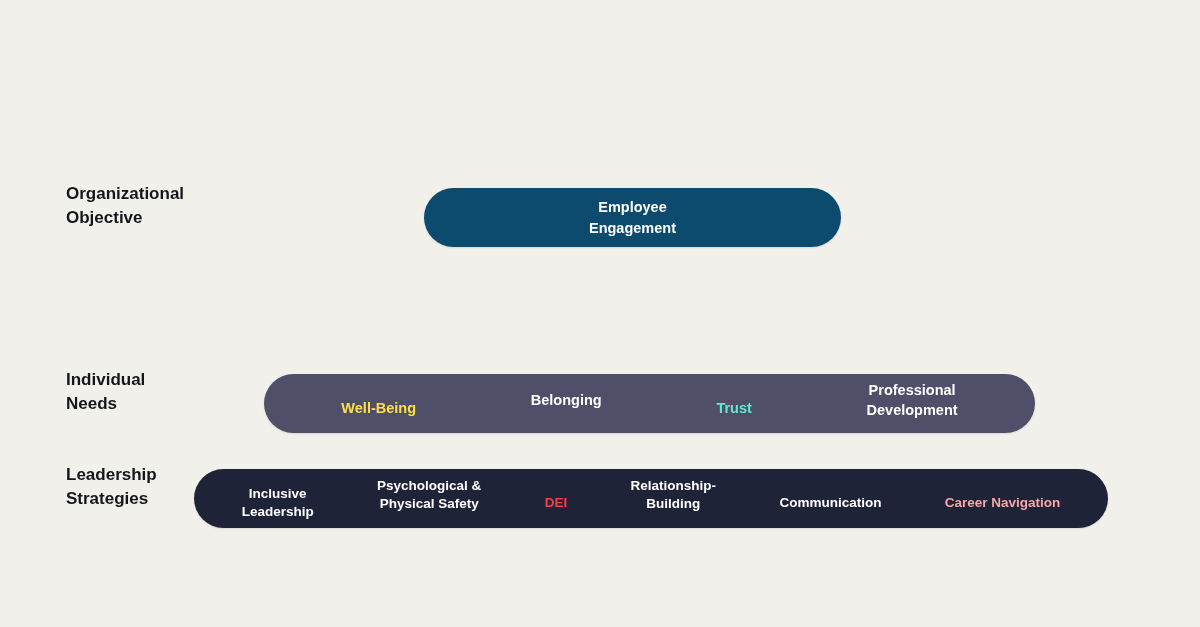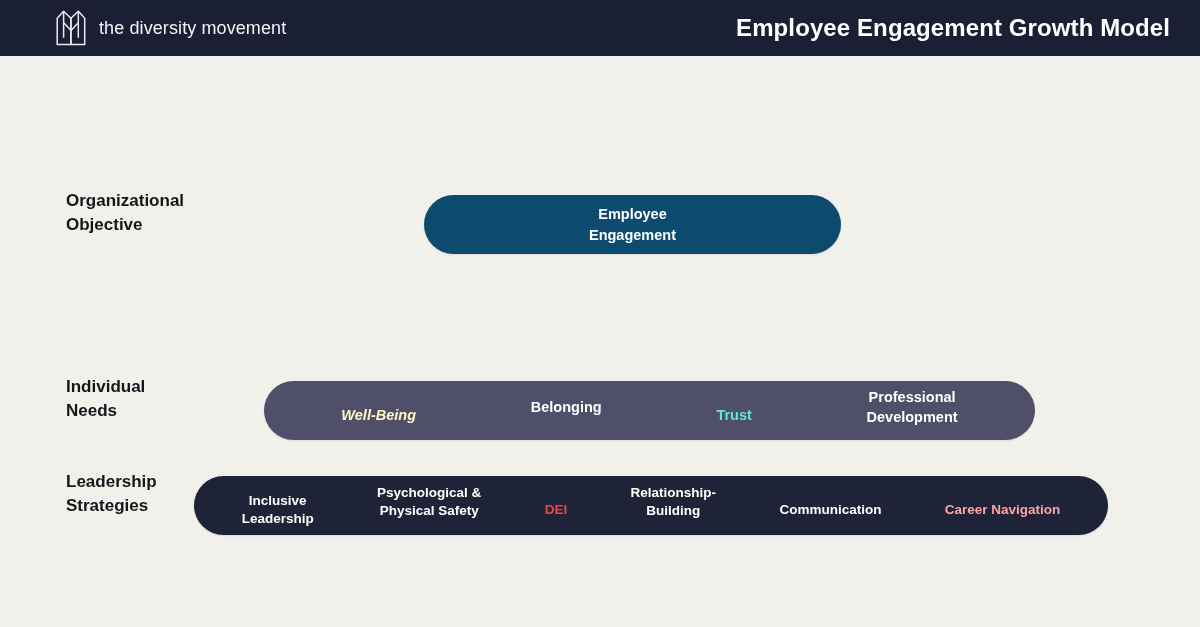--- a/index.html
+++ b/index.html
@@ -23,21 +23,21 @@
     color:#F3F3F6; font-size:18px; font-weight:400;
     letter-spacing:.1px; white-space:nowrap;
   }
   .header-title {
     position:absolute; right:30px; top:50%; transform:translateY(-50%);
     color:#FFFFFF; font-size:24px; font-weight:700; letter-spacing:.1px;
     white-space:nowrap;
   }
 
   
-  .model { position:absolute; left:0; top:56px; width:1200px; height:501px; }
+  .model { position:absolute; left:0; top:49px; width:1200px; height:501px; }
 
   .row { position:absolute; left:0; width:1200px; }
 
   .row-label {
     position:absolute;
     font-size:17px; font-weight:700; line-height:1.42;
     color:#15161C; white-space:pre-line;
   }
 
   .pill {
@@ -72,53 +72,38 @@
   .row-4 .pill { left:194px; top:0; width:914px; height:59px; background:#1E2338; padding:0 16px; }
   .row-4 .pill-item { color:#FFFFFF; font-size:13.5px; line-height:1.33; }
   .nudge-up-s { position:relative; top:-4px; }
   .nudge-dn-s { position:relative; top:4px; }
 </style>
 </head>
 <body>
 
 <div class="page" style="background: rgb(241, 240, 234);">
 
-  <div class="header" style="background: rgb(27, 31, 51);">
-    <div class="brand">
-      <span>
-        <svg class="logo-mark" viewBox="0 0 30 38" fill="none" stroke="#E9E9F0" stroke-width="1.5" stroke-linejoin="round">
-          <path d="M1.2 9.2 L7.6 2.2 L14.9 9.2 L14.9 35.6 L1.2 35.6 Z"></path>
-          <path d="M14.9 9.2 L22.3 2.2 L28.7 9.2 L28.7 35.6 L14.9 35.6 Z"></path>
-          <path d="M7.6 2.2 L7.6 28.8"></path>
-          <path d="M22.3 2.2 L22.3 28.8"></path>
-          <path d="M8.0 14.0 L15.0 21.5 L22.0 14.0"></path>
-        </svg>
-      </span>
-      <span class="brand-name">the diversity movement</span>
-    </div>
-    <div class="header-title" style="color: rgb(255, 255, 255);">Employee Engagement Growth Model</div>
-  </div>
 
   <div class="model">
 
     <div class="row row-1">
       <div class="row-label">Organizational
 Objective</div>
       <div class="pill" style="background: #0c4a6e;">
         <span class="pill-item" style="color: rgb(255, 255, 255);">Employee
 Engagement</span>
       </div>
     </div>
 
 
     <div class="row row-3">
       <div class="row-label">Individual
 Needs</div>
       <div class="pill" style="background: rgb(79, 79, 105);">
-        <span class="pill-item nudge-dn-s" style="color: #fef9c3; font-style: italic;">Well-Being</span>
+        <span class="pill-item nudge-dn-s" style="color: #fde047;">Well-Being</span>
         <span class="pill-item nudge-up-s" style="color: rgb(255, 255, 255);">Belonging</span>
         <span class="pill-item nudge-dn-s" style="color: #5eead4;">Trust</span>
         <span class="pill-item nudge-up-s" style="color: rgb(255, 255, 255);">Professional
 Development</span>
       </div>
     </div>
 
     <div class="row row-4">
       <div class="row-label">Leadership
 Strategies</div>

